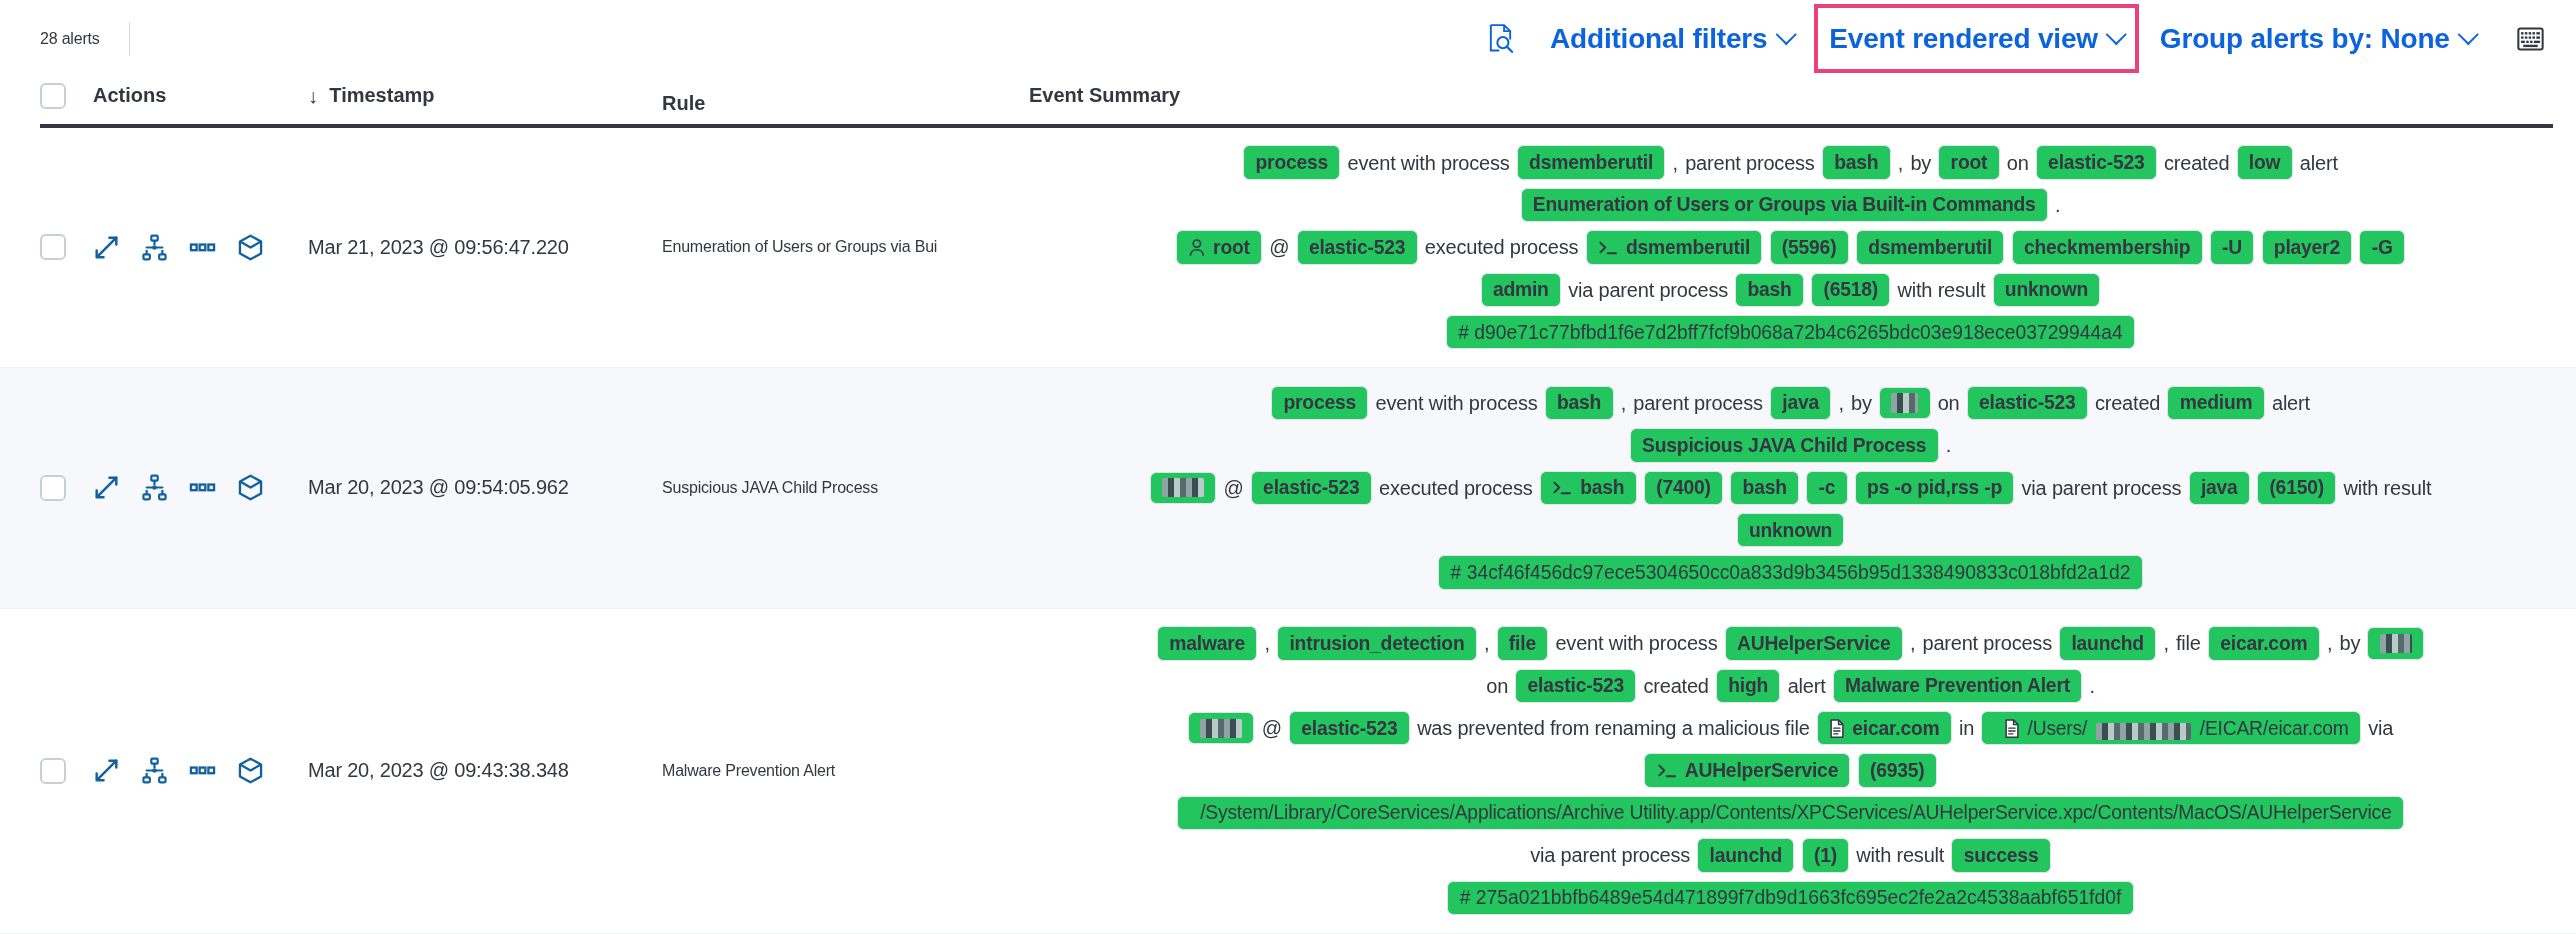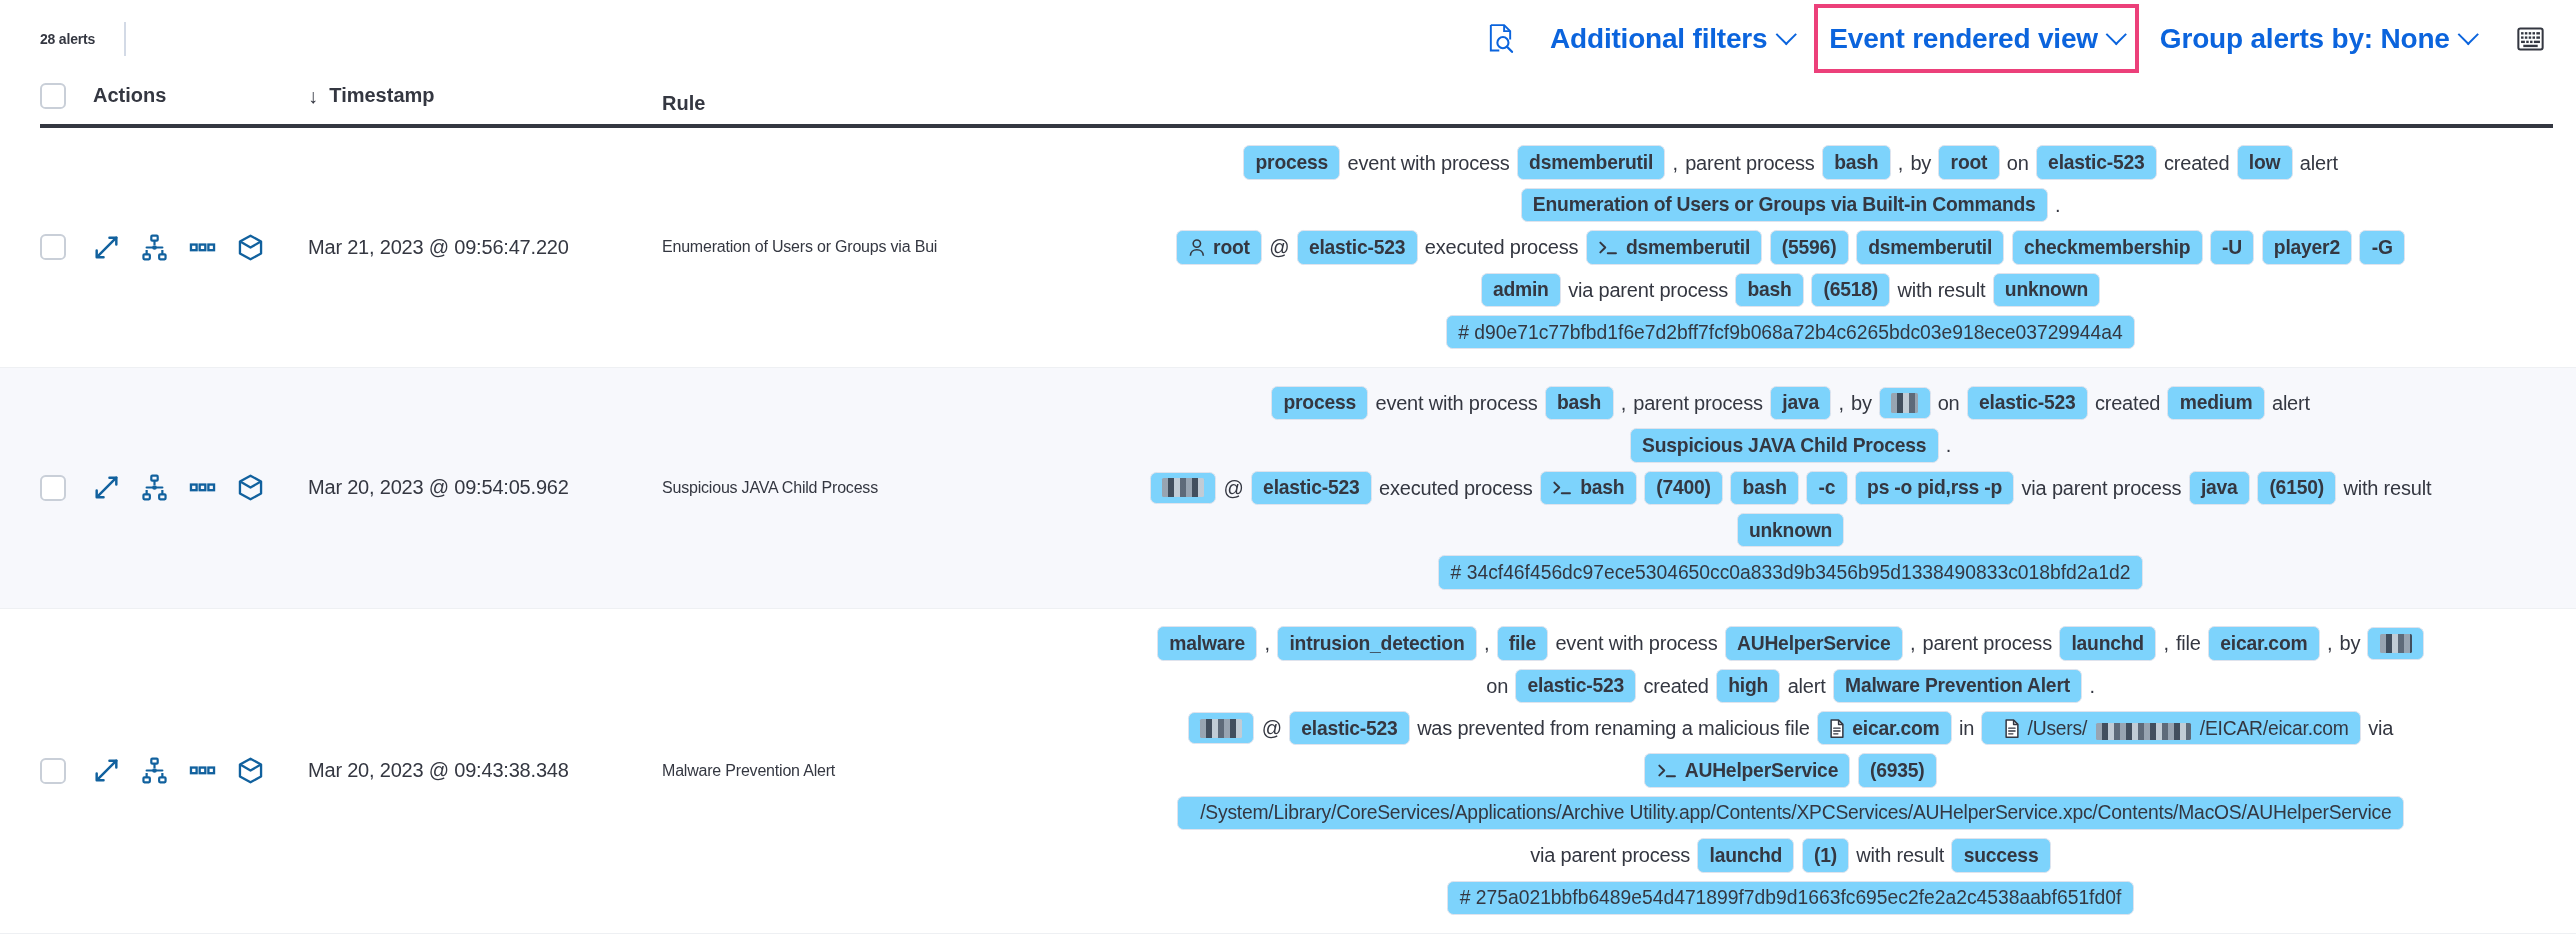--- a/index.html
+++ b/index.html
@@ -18,23 +18,23 @@
 
   
   .toolbar {
     position: relative;
     height: 77px;
     display: flex;
     align-items: center;
     padding: 0 32px 0 40px;
   }
   .alerts-count {
-    font-size: 14px;
+    font-size: 16px;
     color: #343741;
-    font-weight: 700;
+    font-weight: 400;
     letter-spacing: -0.2px;
   }
   .vdivider {
     width: 1.6px;
     height: 34px;
     background: #d3dae6;
     margin-left: 29px;
   }
   .toolbar-right {
     margin-left: auto;
@@ -166,21 +166,21 @@
     color: #343741;
     letter-spacing: -0.2px;
     line-height: 1.1;
   }
 
   
   .badge {
     display: inline-flex;
     align-items: center;
     gap: 7.2px;
-    background: #7dd3fc;
+    background: #22c55e;
     border: 1.6px solid #dfe3ed;
     border-radius: 6.4px;
     padding: 5.6px 11.3px;
     font-size: 19.3px;
     font-weight: 700;
     color: #343741;
     white-space: nowrap;
     letter-spacing: -0.2px;
     cursor: pointer;
   }
@@ -279,20 +279,21 @@
   </div>
 
   <div class="table-head">
     <div class="checkbox"></div>
     <div class="col-actions">Actions</div>
     <div class="col-timestamp">
       <span class="sort-arrow">↓</span>
       <span>Timestamp</span>
     </div>
     <div class="col-rule">Rule</div>
+    <div class="col-summary">Event Summary</div>
   </div>
   <div class="head-rule"></div>
 
   <div id="rows">
       <div class="row">
         <div class="row-check-cell">
           <div class="checkbox"></div>
         </div>
         <div class="row-actions">
           <span class="act-icon">

